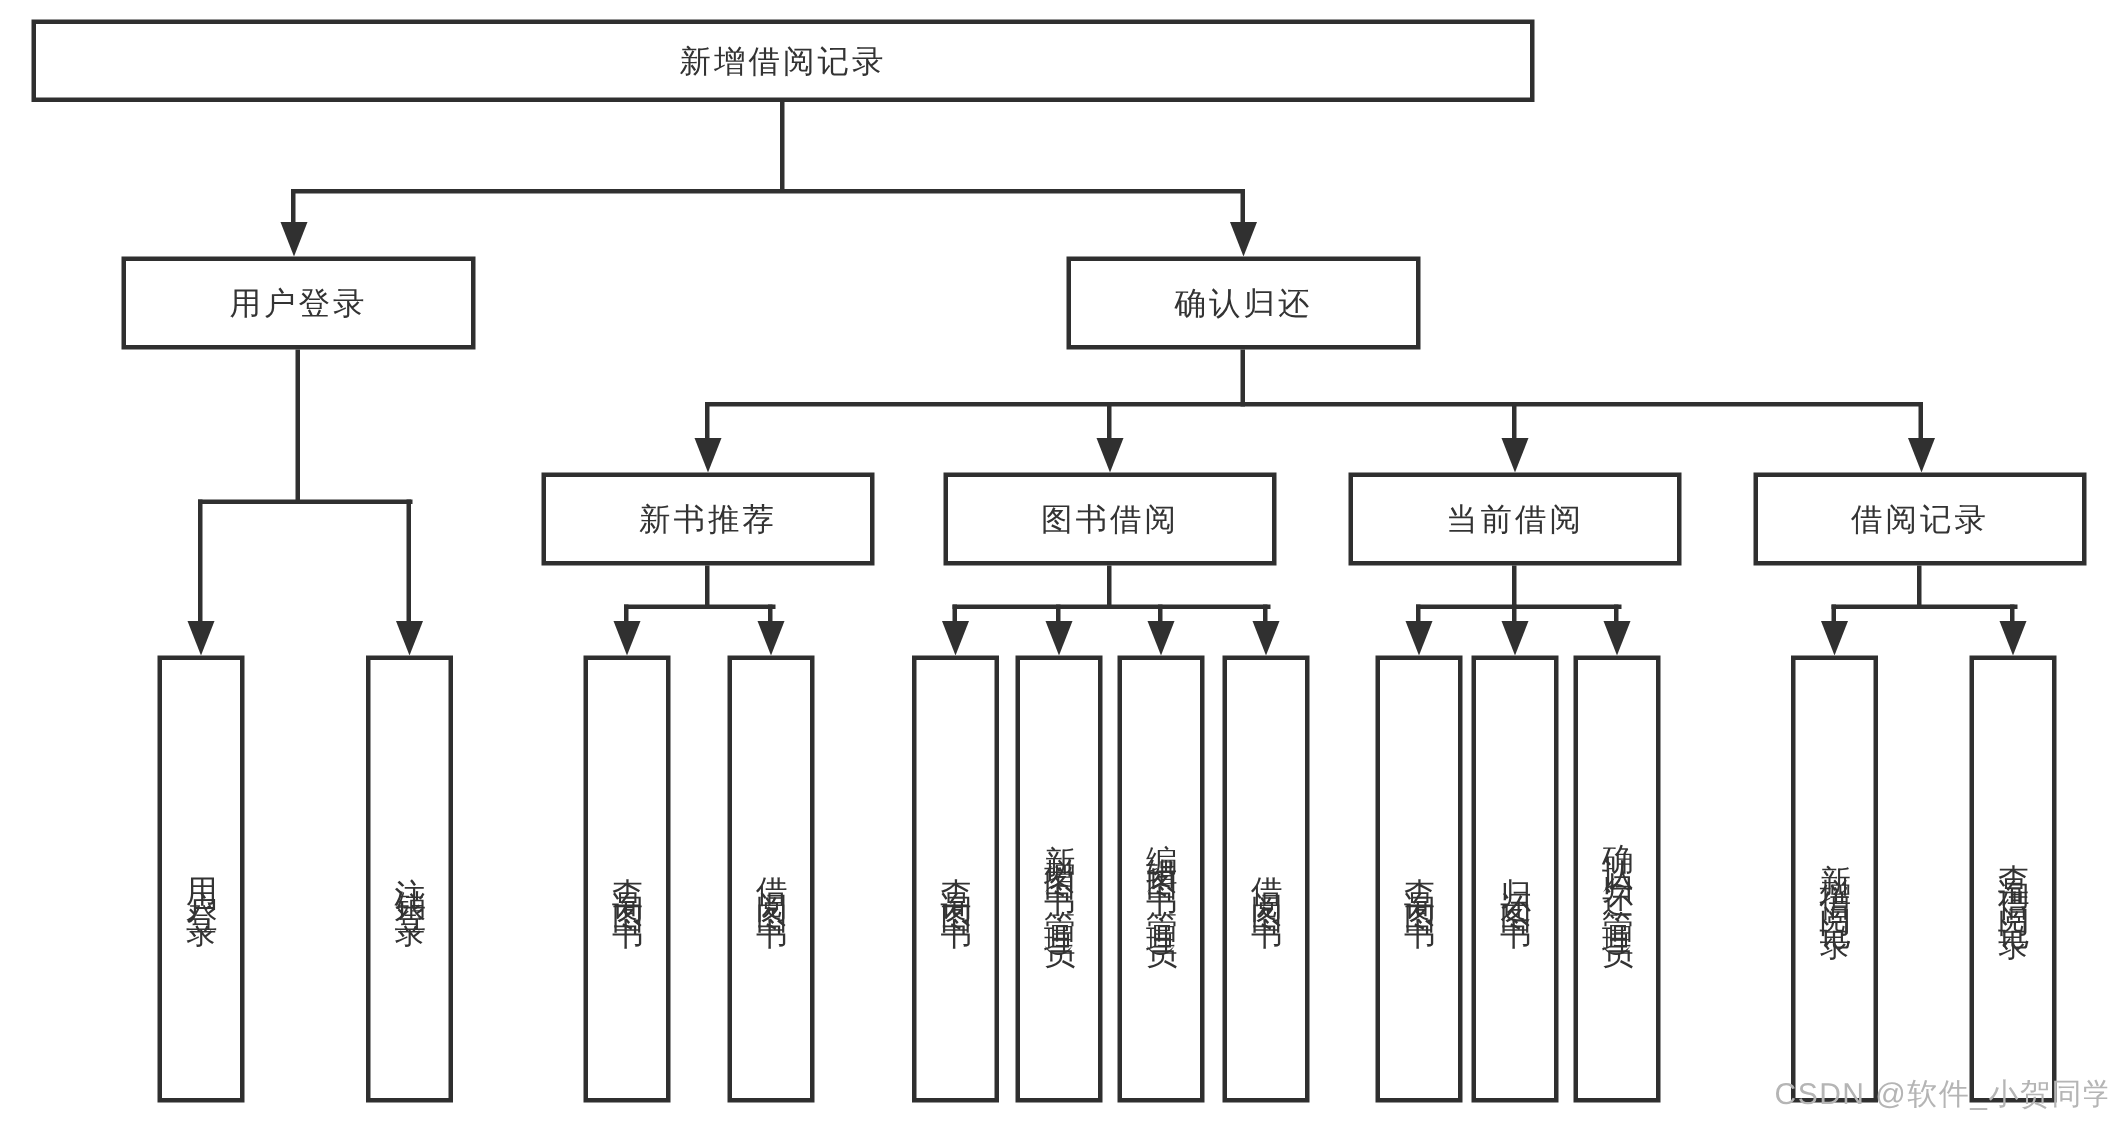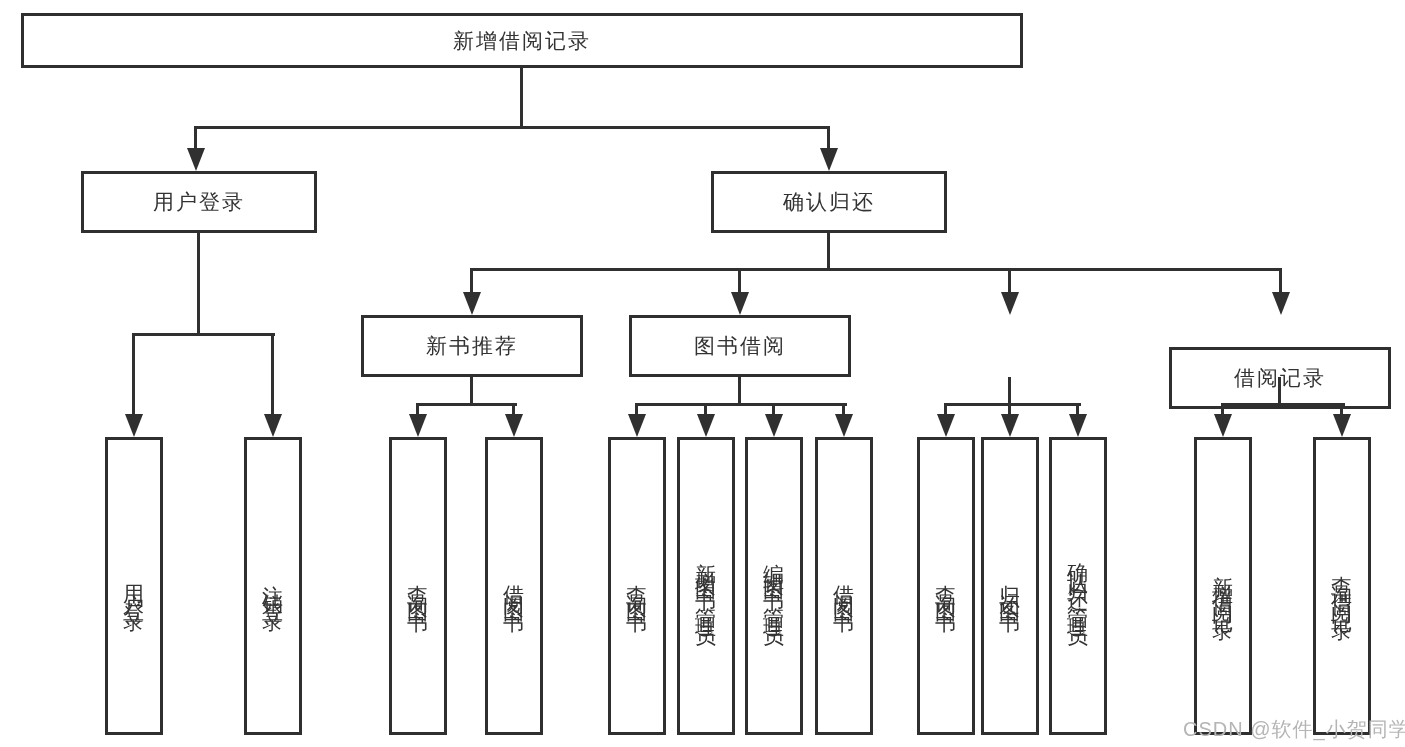--- a/index.html
+++ b/index.html
@@ -74,21 +74,24 @@
   <div class="arrow" style="left:1001px; top:292px;"></div>
   <div class="vline" style="left:1279px; top:268px; height:24px;"></div>
   <div class="arrow" style="left:1272px; top:292px;"></div>
 
   <div class="box" style="left:361px; top:315px; width:222px; height:62px;align-items:center;">
     <span>新书推荐</span>
   </div>
   <div class="box" style="left:629px; top:315px; width:222px; height:62px;">
     <span>图书借阅</span>
   </div>
-  <div class="box" style="left:1169px; top:315px; width:222px; height:62px;margin-top:32px;">
+  <div class="box" style="left:899px; top:315px; width:222px; height:62px;">
+    <span>当前借阅</span>
+  </div>
+  <div class="box" style="left:1169px; top:315px; width:222px; height:62px;">
     <span>借阅记录</span>
   </div>
 
   <div class="vline" style="left:470px; top:377px; height:29px;"></div>
   <div class="hline" style="left:416px; top:403px; width:101px;"></div>
   <div class="vline" style="left:416px; top:403px; height:12px;"></div>
   <div class="arrow" style="left:409px; top:414px;"></div>
   <div class="vline" style="left:512px; top:403px; height:12px;"></div>
   <div class="arrow" style="left:505px; top:414px;"></div>
 

